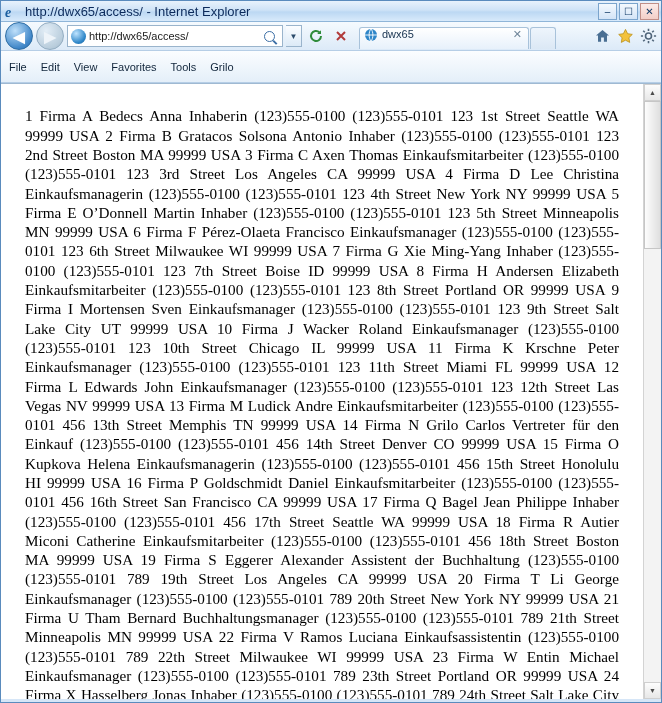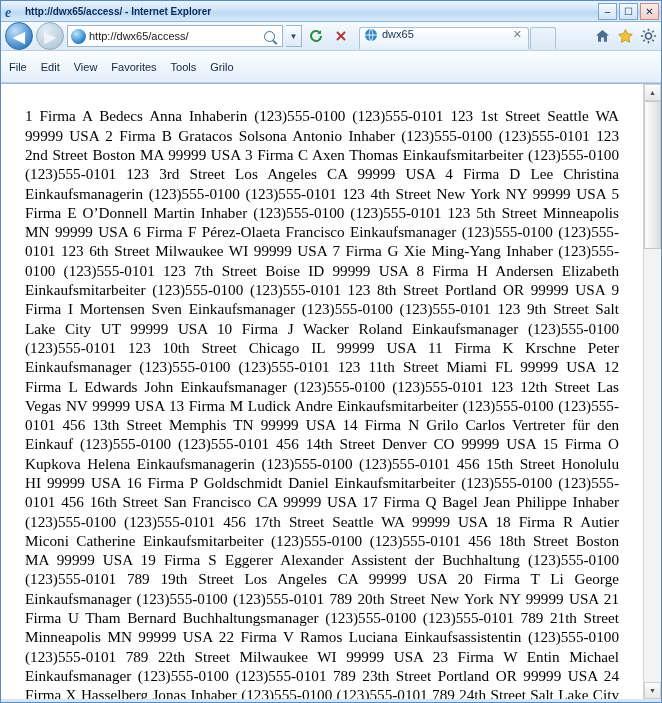--- a/index.html
+++ b/index.html
@@ -37,22 +37,22 @@
     padding: 0 2px 0 4px;
     box-sizing: border-box;
   }
   .title-ie-icon {
     width: 16px; height: 16px;
     margin-right: 4px;
     flex: 0 0 auto;
     position: relative;
   }
   .title-text {
-    font-size: 10px;
-    font-weight: bold;
+    font-size: 13px;
+    font-weight: normal;
     color: #0b2a5b;
     white-space: nowrap;
     overflow: hidden;
     text-overflow: ellipsis;
     flex: 1 1 auto;
   }
   .win-buttons {
     display: flex;
     gap: 2px;
     flex: 0 0 auto;

